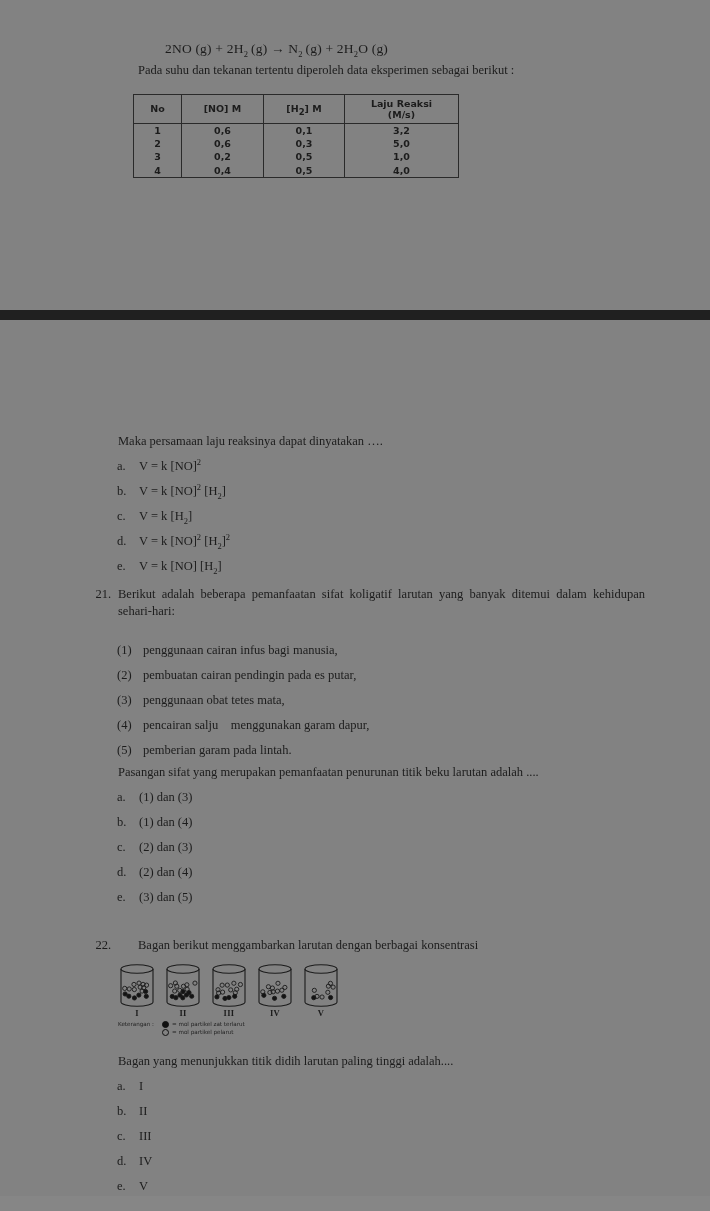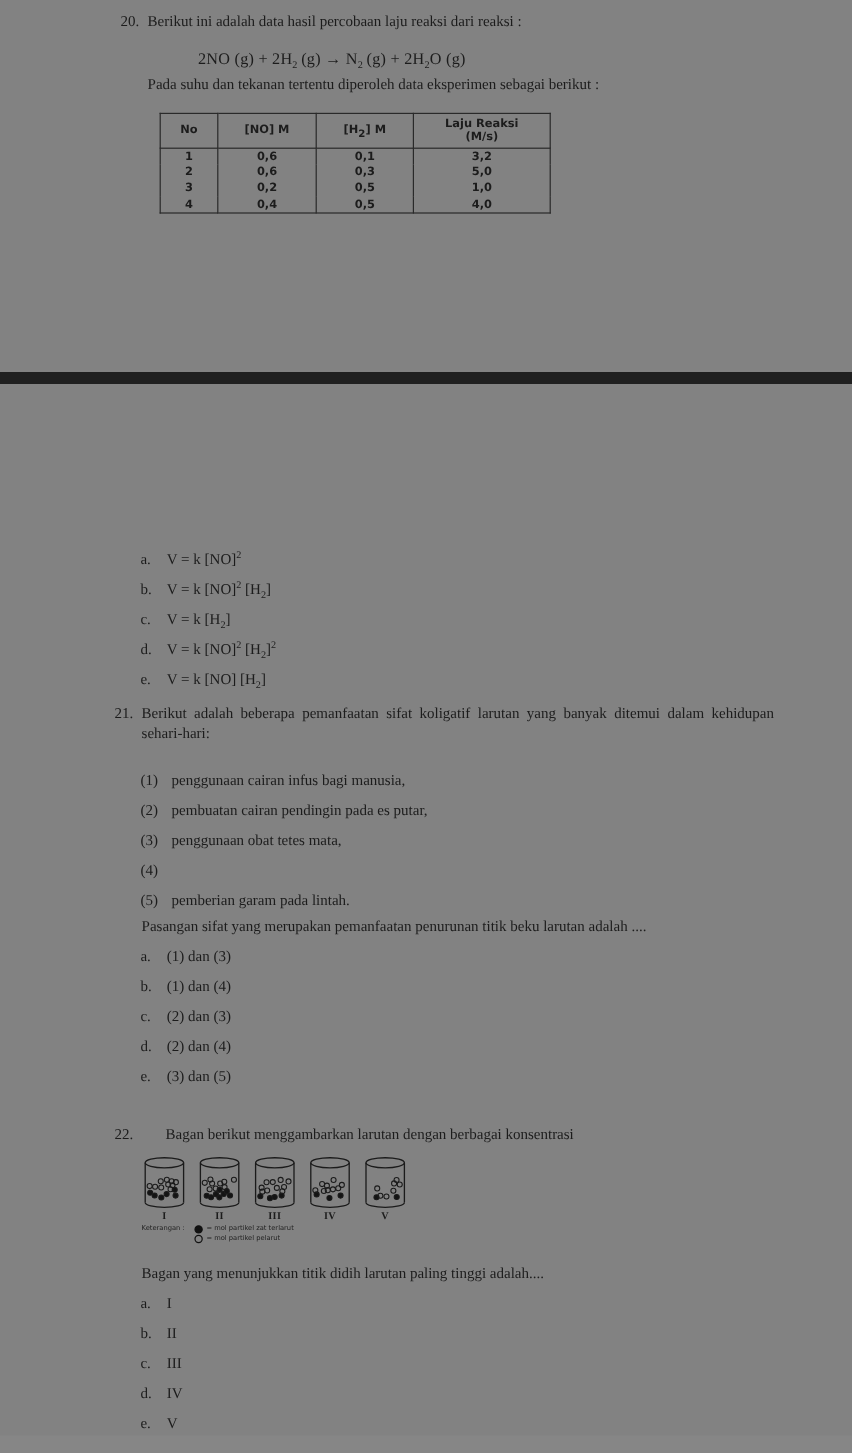--- a/index.html
+++ b/index.html
@@ -192,30 +192,26 @@
     vertical-align: middle;
   }
   .legend-dot.filled { background: #111; }
   .legend-dot.hollow { background: transparent; }
 </style>
 </head>
 <body>
 
 <div class="page">
 
-  <div class="qblock" style="left:95px; top:10px; width:560px;">
-    <span class="qnum">20.</span>
-    <span class="qtext">Berikut ini adalah data hasil percobaan laju reaksi dari reaksi :</span>
-  </div>
 
   <div class="eqline" style="left:165px; top:40px;text-align:center;">
     2NO&nbsp;(g) + 2H<sub>2</sub> (g) → N<sub>2</sub> (g) + 2H<sub>2</sub>O&nbsp;(g)
   </div>
 
-  <div class="line" style="left:123px; top:62px;">Pada suhu dan tekanan tertentu diperoleh data eksperimen sebagai berikut :</div>
+  <div class="line" style="left:138px; top:62px;">Pada suhu dan tekanan tertentu diperoleh data eksperimen sebagai berikut :</div>
 
   <table class="datatable">
     <thead>
       <tr>
         <th class="col-no">No</th>
         <th class="col-no-m">[NO] M</th>
         <th class="col-h2-m">[H<sub>2</sub>] M</th>
         <th class="col-laju">
           <span>Laju Reaksi</span><br>
           <span>(M/s)</span>
@@ -245,20 +241,21 @@
           <td>4</td>
           <td>0,4</td>
           <td>0,5</td>
           <td>4,0</td>
         </tr>
       </tbody>
   </table>
 
   <div class="divider"></div>
 
+  <div class="line" style="left:118px; top:433px;">Maka persamaan laju reaksinya dapat dinyatakan ….</div>
 
   <div class="opt" style="left:117px; top:458px;">
     <span class="lbl">a.</span>
     <span class="val">V = k [NO]<sup>2</sup></span>
   </div>
   <div class="opt" style="left:117px; top:483px;">
     <span class="lbl">b.</span>
     <span class="val">V = k [NO]<sup>2</sup> [H<sub>2</sub>]</span>
   </div>
   <div class="opt" style="left:117px; top:508px;">
@@ -287,20 +284,21 @@
       <div class="sublist" style="left: 117px; top: 667px;">
         <span class="lbl">(2)</span>
         <span style="white-space: pre;">pembuatan cairan pendingin pada es putar,</span>
       </div>
       <div class="sublist" style="left: 117px; top: 692px;">
         <span class="lbl">(3)</span>
         <span style="white-space: pre;">penggunaan obat tetes mata,</span>
       </div>
       <div class="sublist" style="left: 117px; top: 717px;">
         <span class="lbl">(4)</span>
+        <span style="white-space: pre;">pencairan salju    menggunakan garam dapur,</span>
       </div>
       <div class="sublist" style="left: 117px; top: 742px;">
         <span class="lbl">(5)</span>
         <span style="white-space: pre;">pemberian garam pada lintah.</span>
       </div>
     </div>
 
   <div class="line" style="left:118px; top:764px;">Pasangan sifat yang merupakan pemanfaatan penurunan titik beku larutan adalah ....</div>
 
   <div id="q21-options">

